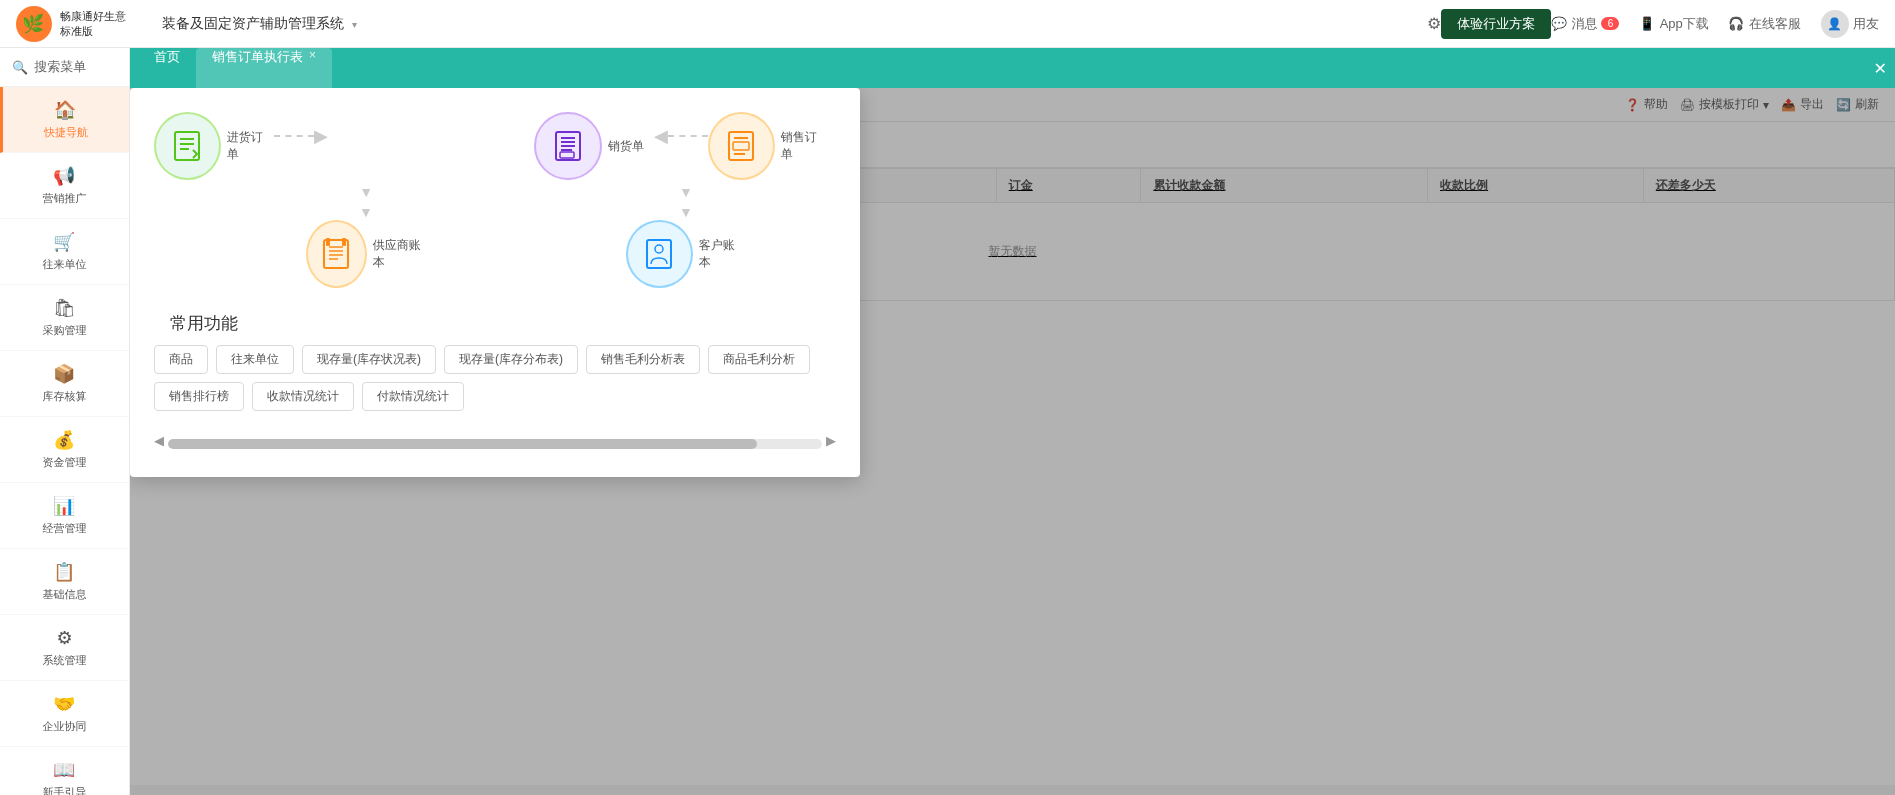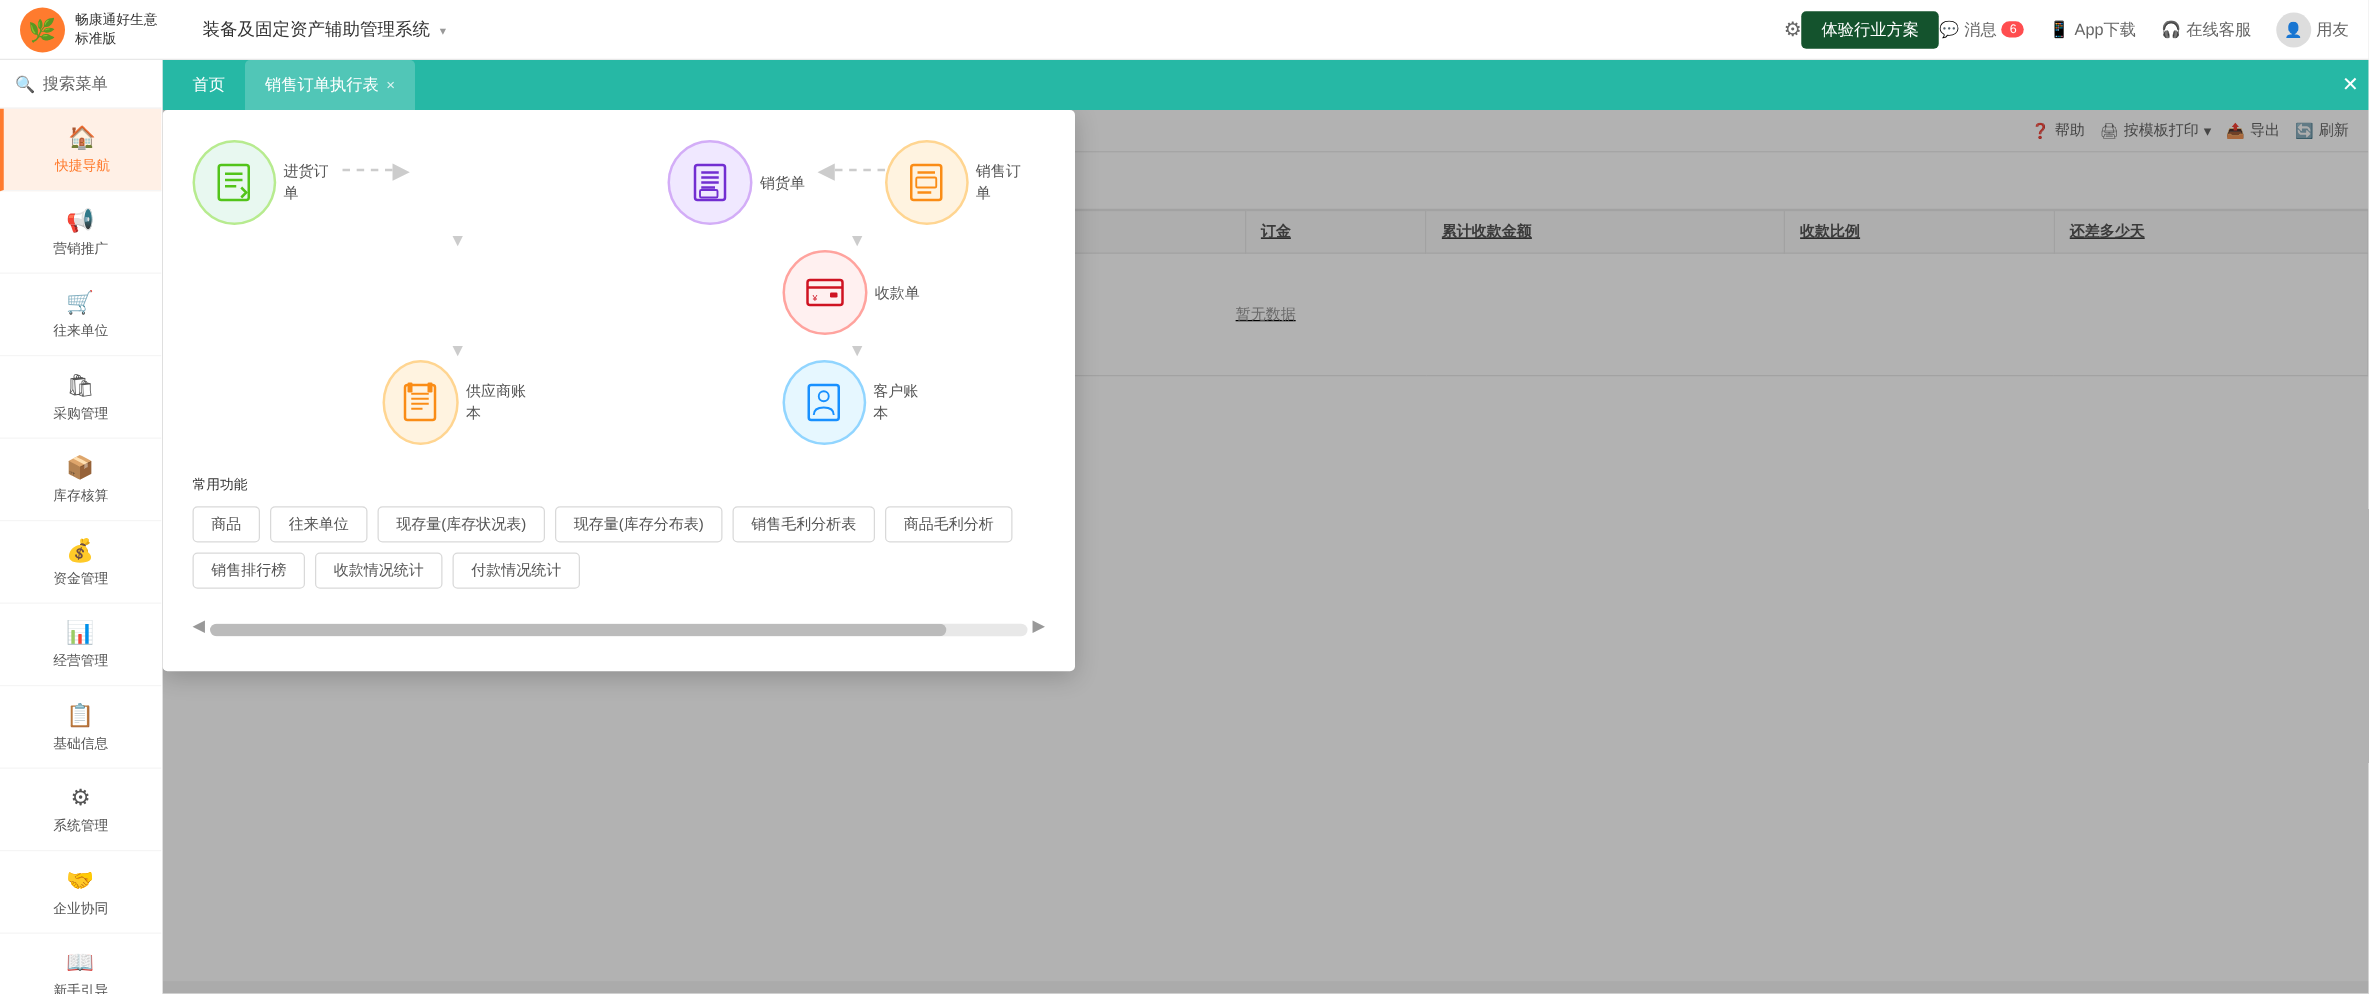--- a/index.html
+++ b/index.html
@@ -110,21 +110,21 @@
       background: #26b8a5;
       display: flex;
       align-items: center;
       height: 40px;
       padding: 0 8px;
     }
     .tab-item {
       padding: 0 16px;
       height: 40px;
       display: flex;
-      align-items: center;
+      align-items: flex-start;
       cursor: pointer;
       color: white;
       font-size: 13px;
       gap: 6px;
     }
     .tab-item.home { background: transparent; }
     .tab-item.active { background: rgba(255,255,255,0.2); border-radius: 4px 4px 0 0; }
     .tab-close { color: rgba(255,255,255,0.8); font-size: 12px; cursor: pointer; }
     .tab-bar-close { margin-left: auto; color: white; cursor: pointer; font-size: 16px; }
 
@@ -258,21 +258,21 @@
     
     .circle-green { background: #e8f8f0; color: #52c41a; }
     .circle-pink { background: #fde8e8; color: #f5222d; }
     .circle-purple { background: #f0e8ff; color: #722ed1; }
     .circle-orange { background: #fff3e0; color: #fa8c16; }
     .circle-cyan { background: #e6f7ff; color: #1890ff; }
     .circle-red { background: #fff0f0; color: #cf1322; }
 
     
     .common-section { margin-top: 8px; }
-    .common-title { font-size: 11px; color: #333; margin-bottom: 10px; }
+    .common-title { font-size: 17px; color: #333; margin-bottom: 10px; margin-left: 16px; }
     .common-btns { display: flex; flex-wrap: wrap; gap: 8px; }
     .common-btn {
       border: 1px solid #d9d9d9;
       padding: 5px 14px;
       border-radius: 4px;
       font-size: 12px;
       color: #555;
       cursor: pointer;
       background: #fff;
     }
@@ -527,31 +527,20 @@
                 <div style="display:flex;flex-direction:column;align-items:center;">
                   <span style="color:#ccc;font-size:14px;">▼</span>
                 </div>
               </div>
 
               <div style="width: 80px;"></div>
 
               <div style="width: 310px; display:flex; justify-content: center; padding-left: 0;">
                 <div style="display:flex;flex-direction:column;align-items:center;">
                   <span style="color:#ccc;font-size:14px;">▼</span>
-                  <div class="flow-node">
-                    <div class="flow-circle circle-red" style="border: 2px solid #ffa39e;">
-                      <svg width="36" height="36" viewBox="0 0 36 36">
-                          <rect x="4" y="8" width="28" height="20" rx="2" fill="none" stroke="#cf1322" stroke-width="2"></rect>
-                          <line x1="4" y1="14" x2="32" y2="14" stroke="#cf1322" stroke-width="2"></line>
-                          <rect x="22" y="18" width="6" height="4" rx="1" fill="#cf1322"></rect>
-                          <text x="8" y="25" font-size="7" fill="#cf1322">¥</text>
-                        </svg>
-                    </div>
-                    <span class="flow-label">收款单</span>
-                  </div>
                 </div>
               </div>
             </div>
 
             <div style="display: flex; align-items: flex-start; gap: 0; margin-top: 4px;">
               <div style="width: 310px; display:flex; justify-content: center; padding-left: 120px;">
                 <div style="display:flex;flex-direction:column;align-items:center;">
                   <span style="color:#ccc;font-size:14px;">▼</span>
                   <div class="flow-node">
                     <div class="flow-circle circle-orange" style="border: 2px solid #ffd591;">

